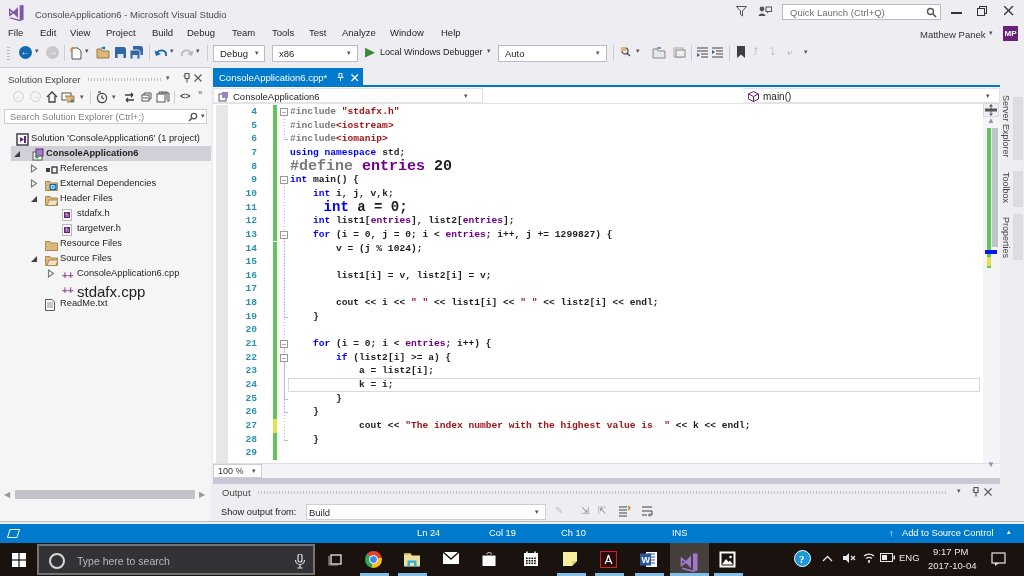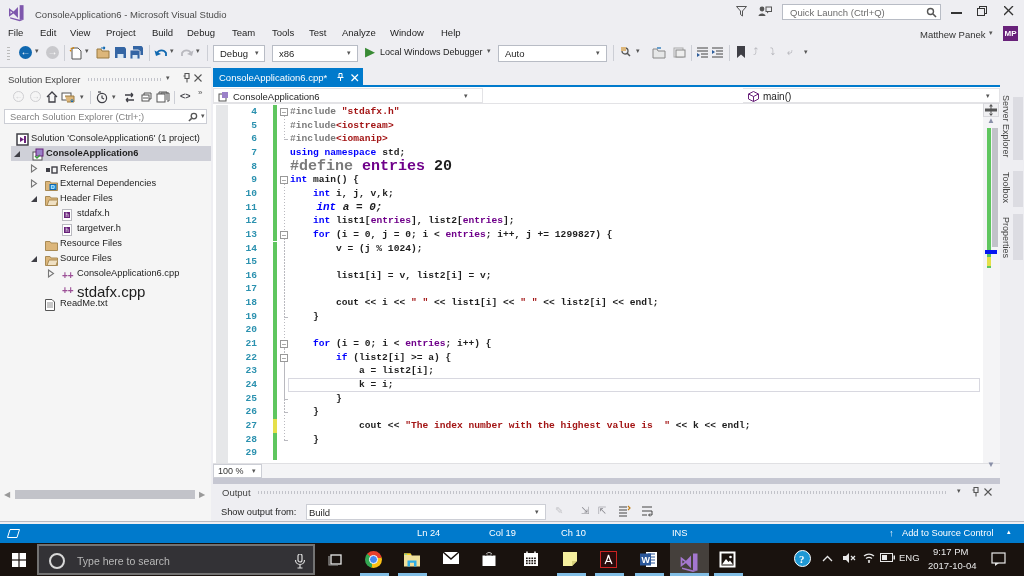--- a/index.html
+++ b/index.html
@@ -403,21 +403,21 @@
         <pre class="abs" style="left:77px;top:54.6px;height:13.65px;font-size:15px;font-weight:bold;line-height:13.65px;"><span style="color:#7a7a7a">#define</span><span style="color:#1e1e1e"> </span><span style="color:#6f008a">entries</span><span style="color:#1e1e1e"> 20</span></pre>
         <div class="abs" style="left:18px;top:68.25px;width:26px;height:13.65px;font:9.6px 'Liberation Mono',monospace;font-weight:bold;color:#2b91af;text-align:right;line-height:13.65px;">9</div>
         <div class="abs" style="left:60px;top:68.25px;width:4px;height:13.65px;background:#5fc65f;"></div>
         <div class="abs" style="left:67px;top:71.25px;width:8px;height:8px;border:1px solid #999;background:#fff;font-size:7px;line-height:6px;text-align:center;color:#555;">–</div>
         <pre class="abs" style="left:77px;top:68.25px;height:13.65px;font-size:9.6px;font-weight:bold;line-height:13.65px;"><span style="color:#0000ff">int</span><span style="color:#1e1e1e"> main() {</span></pre>
         <div class="abs" style="left:18px;top:81.9px;width:26px;height:13.65px;font:9.6px 'Liberation Mono',monospace;font-weight:bold;color:#2b91af;text-align:right;line-height:13.65px;">10</div>
         <div class="abs" style="left:60px;top:81.9px;width:4px;height:13.65px;background:#5fc65f;"></div>
         <pre class="abs" style="left:77px;top:81.9px;height:13.65px;font-size:9.6px;font-weight:bold;line-height:13.65px;"><span style="color:#1e1e1e">    </span><span style="color:#0000ff">int</span><span style="color:#1e1e1e"> i, j, v,k;</span></pre>
         <div class="abs" style="left:18px;top:95.55px;width:26px;height:13.65px;font:9.6px 'Liberation Mono',monospace;font-weight:bold;color:#2b91af;text-align:right;line-height:13.65px;">11</div>
         <div class="abs" style="left:60px;top:95.55px;width:4px;height:13.65px;background:#5fc65f;"></div>
-        <pre class="abs" style="left:77px;top:95.55px;height:13.65px;font-size:11px;font-weight:bold;line-height:13.65px;font-style:italic;"><span style="color:#1e1e1e">    </span><span style="color:#0000ff">int</span><span style="color:#1e1e1e"> a = 0;</span></pre>
+        <pre class="abs" style="left:77px;top:95.55px;height:13.65px;font-size:14px;font-weight:bold;line-height:13.65px;"><span style="color:#1e1e1e">    </span><span style="color:#0000ff">int</span><span style="color:#1e1e1e"> a = 0;</span></pre>
         <div class="abs" style="left:18px;top:109.2px;width:26px;height:13.65px;font:9.6px 'Liberation Mono',monospace;font-weight:bold;color:#2b91af;text-align:right;line-height:13.65px;">12</div>
         <div class="abs" style="left:60px;top:109.2px;width:4px;height:13.65px;background:#5fc65f;"></div>
         <pre class="abs" style="left:77px;top:109.2px;height:13.65px;font-size:9.6px;font-weight:bold;line-height:13.65px;"><span style="color:#1e1e1e">    </span><span style="color:#0000ff">int</span><span style="color:#1e1e1e"> list1[</span><span style="color:#6f008a">entries</span><span style="color:#1e1e1e">], list2[</span><span style="color:#6f008a">entries</span><span style="color:#1e1e1e">];</span></pre>
         <div class="abs" style="left:18px;top:122.85000000000001px;width:26px;height:13.65px;font:9.6px 'Liberation Mono',monospace;font-weight:bold;color:#2b91af;text-align:right;line-height:13.65px;">13</div>
         <div class="abs" style="left:60px;top:122.85000000000001px;width:4px;height:13.65px;background:#5fc65f;"></div>
         <div class="abs" style="left:67px;top:125.85000000000001px;width:8px;height:8px;border:1px solid #999;background:#fff;font-size:7px;line-height:6px;text-align:center;color:#555;">–</div>
         <pre class="abs" style="left:77px;top:122.85000000000001px;height:13.65px;font-size:9.6px;font-weight:bold;line-height:13.65px;"><span style="color:#1e1e1e">    </span><span style="color:#0000ff">for</span><span style="color:#1e1e1e"> (i = 0, j = 0; i &lt; </span><span style="color:#6f008a">entries</span><span style="color:#1e1e1e">; i++, j += 1299827) {</span></pre>
         <div class="abs" style="left:18px;top:136.5px;width:26px;height:13.65px;font:9.6px 'Liberation Mono',monospace;font-weight:bold;color:#2b91af;text-align:right;line-height:13.65px;">14</div>
         <div class="abs" style="left:60px;top:136.5px;width:4px;height:13.65px;background:#5fc65f;"></div>
         <pre class="abs" style="left:77px;top:136.5px;height:13.65px;font-size:9.6px;font-weight:bold;line-height:13.65px;"><span style="color:#1e1e1e">        v = (j % 1024);</span></pre>

